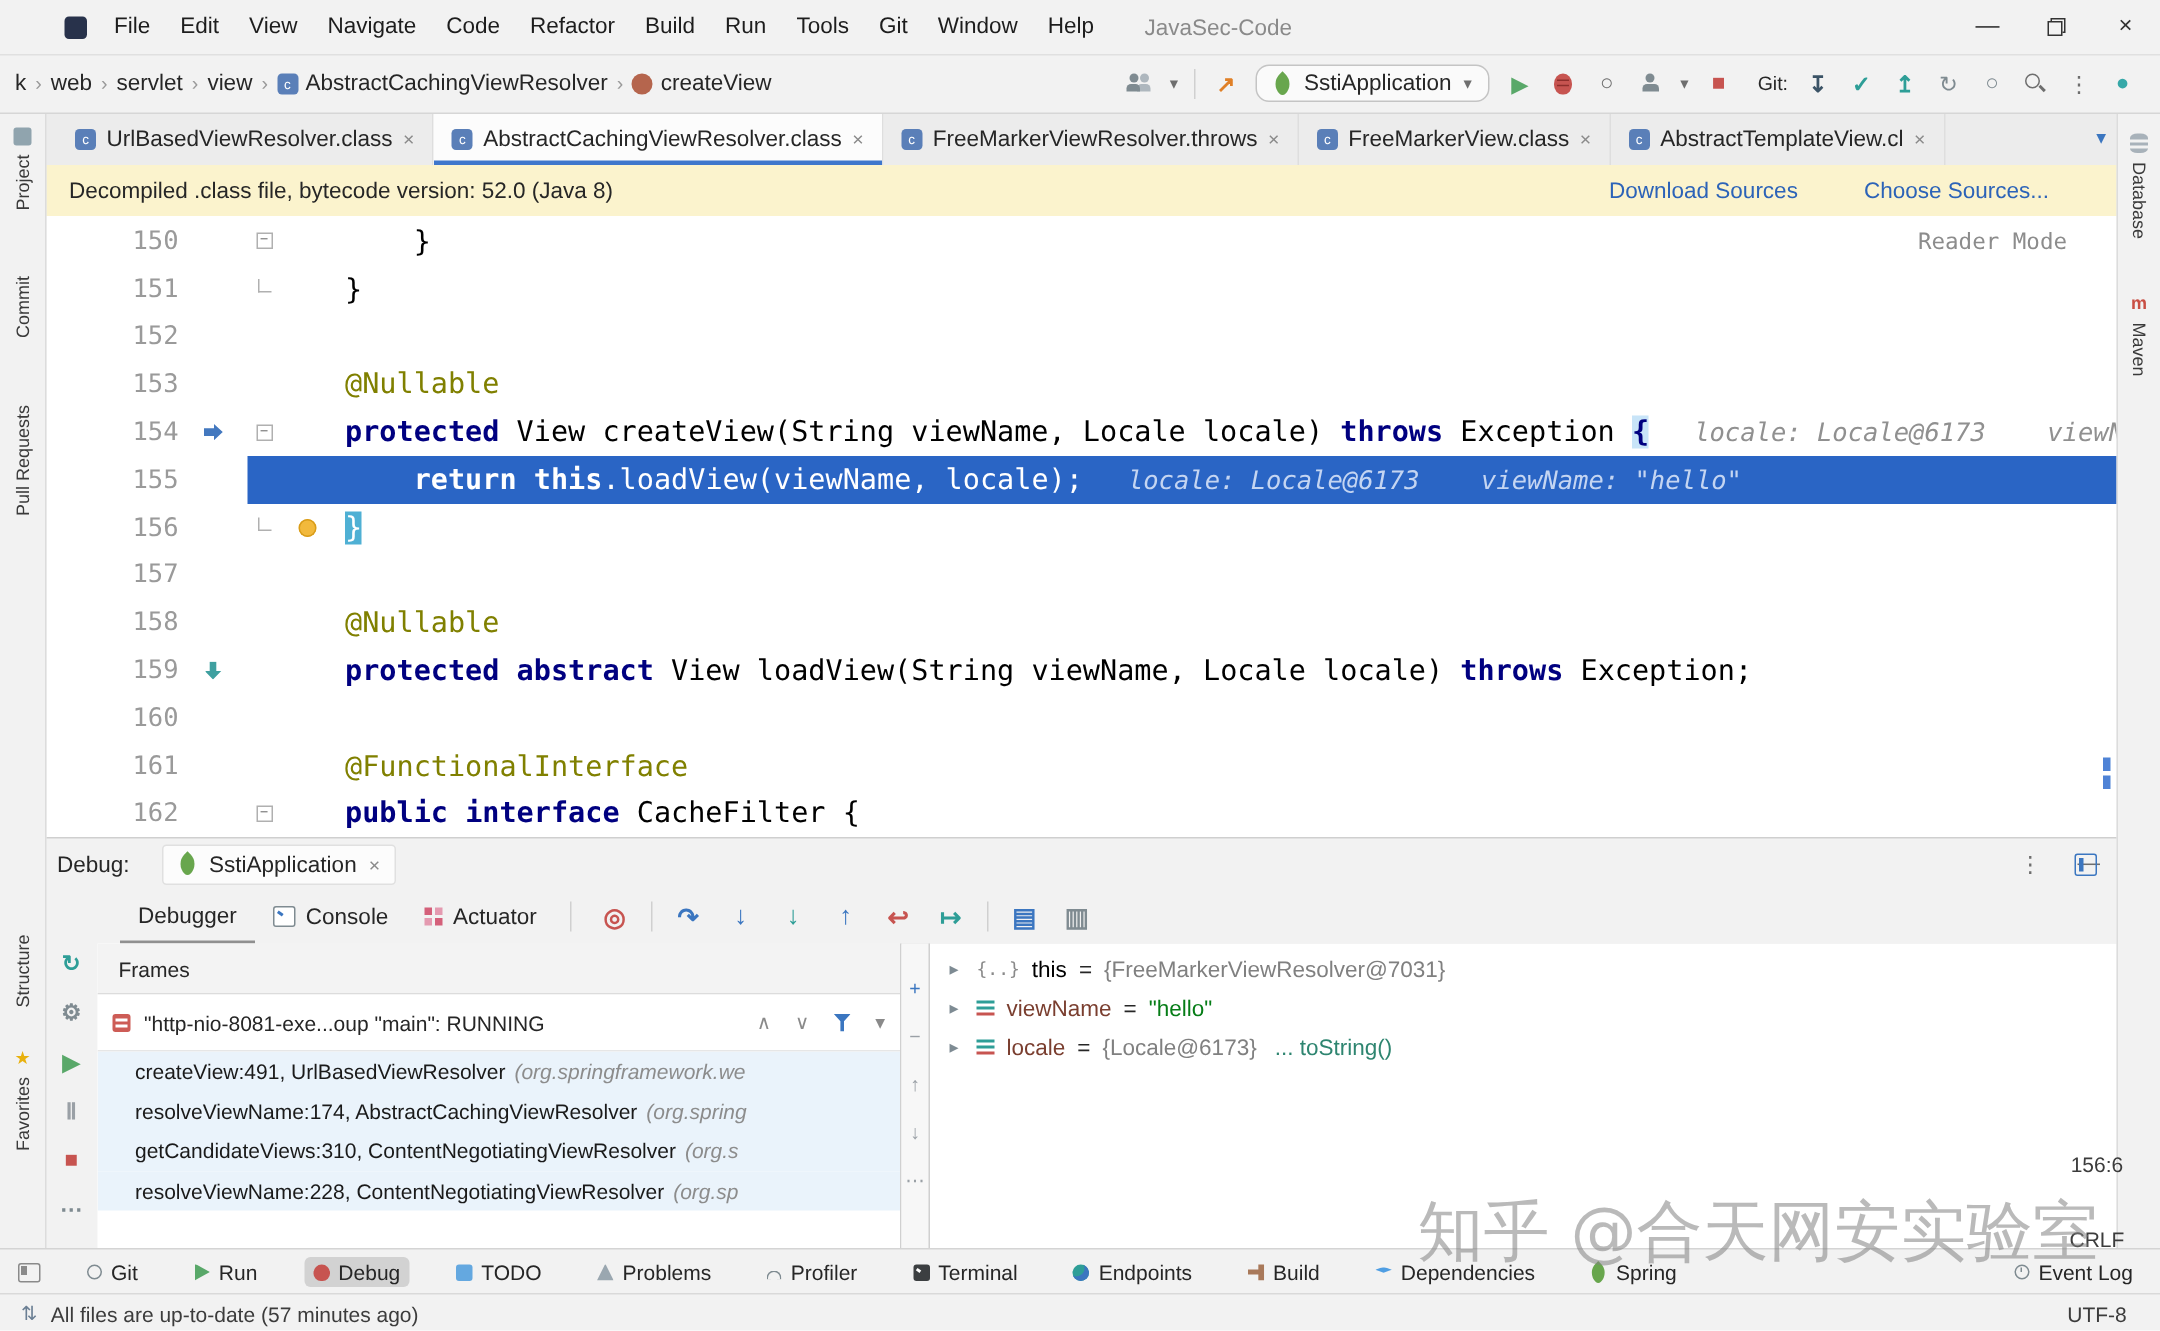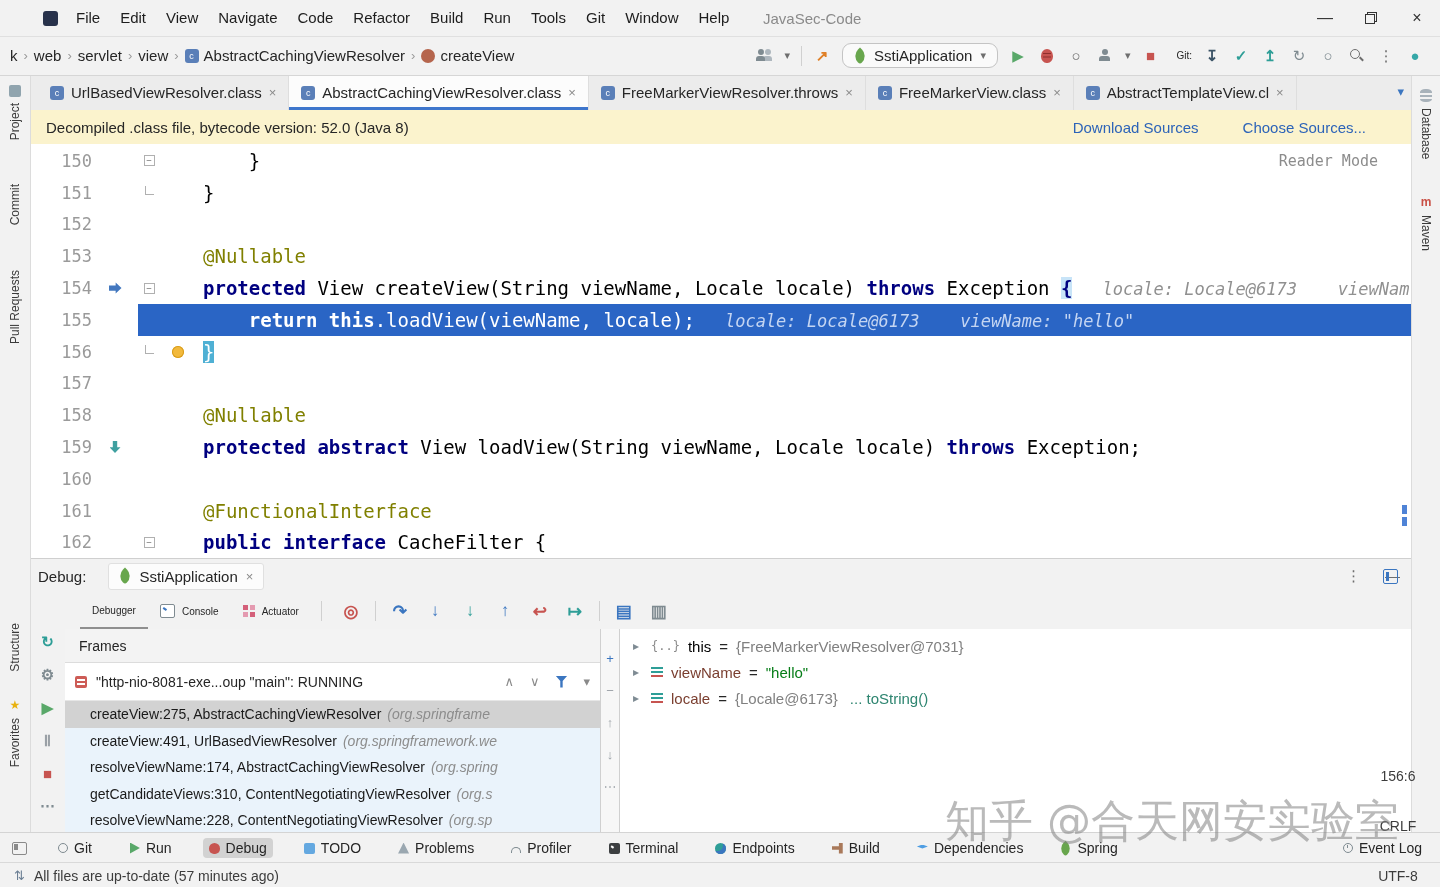--- a/index.html
+++ b/index.html
@@ -40,21 +40,21 @@
   .bug::before{content:"";position:absolute;left:2px;right:2px;top:4px;height:1.5px;background:#8e2f2c;box-shadow:0 3.5px 0 #8e2f2c;}
   .icon-people{width:17px;height:13px;position:relative;}
   .icon-people::before{content:"";position:absolute;left:2px;top:0;width:6px;height:6px;border-radius:50%;background:#7f8b91;box-shadow:7px 0 0 #aeb7be;}
   .icon-people::after{content:"";position:absolute;left:0;top:7px;width:9px;height:5px;border-radius:3px 3px 0 0;background:#7f8b91;box-shadow:7px 0 0 #aeb7be;}
   .icon-person{width:11px;height:13px;position:relative;}
   .icon-person::before{content:"";position:absolute;left:2.5px;top:0;width:6px;height:6px;border-radius:50%;background:#7f8b91;}
   .icon-person::after{content:"";position:absolute;left:0;top:7px;width:11px;height:5px;border-radius:3px 3px 0 0;background:#7f8b91;}
   .search-ic{width:14px;height:14px;position:relative;}
   .search-ic::before{content:"";position:absolute;left:0;top:0;width:8px;height:8px;border:1.6px solid #6e6e6e;border-radius:50%;}
   .search-ic::after{content:"";position:absolute;left:9px;top:9px;width:5px;height:1.8px;background:#6e6e6e;transform:rotate(45deg);}
-  .git-label{font-size:10px;color:#262626;margin-left:6px;}
+  .git-label{font-size:13px;color:#262626;margin-left:6px;}
 
   
   .lrail{position:absolute;left:0;top:75px;bottom:55px;width:30px;background:#f2f2f2;border-right:1px solid #dcdcdc;z-index:15;}
   .rrail{position:absolute;right:0;top:75px;bottom:55px;width:28px;background:#f2f2f2;border-left:1px solid #dcdcdc;z-index:15;}
   #lrail-top{display:flex;flex-direction:column;align-items:center;gap:44px;padding-top:10px;}
   #lrail-bottom{position:absolute;top:548px;left:0;right:0;display:flex;flex-direction:column;align-items:center;gap:26px;}
   .rail-item{display:flex;flex-direction:column;align-items:center;gap:6px;cursor:default;}
   .vtext-up{writing-mode:vertical-rl;transform:rotate(180deg);font-size:12px;color:#3a3a3a;}
   .vtext-down{writing-mode:vertical-rl;font-size:12px;color:#3a3a3a;}
   .proj-ic{width:12px;height:12px;background:#90a4ae;border-radius:2px;}
@@ -79,21 +79,21 @@
 
   
   .banner{position:absolute;left:0;right:0;top:35px;height:34px;background:#fbf3cd;display:flex;align-items:center;
           padding:0 46px 0 16px;font-size:15px;color:#262626;}
   .banner-actions{margin-left:auto;display:flex;gap:44px;}
   .banner-link{color:#2c63b8;font-size:15px;cursor:pointer;}
 
   
   .editor{position:absolute;left:0;right:0;top:69px;height:414px;background:#fff;overflow:hidden;
           font-family:"DejaVu Sans Mono",monospace;}
-  #editor-lines{position:absolute;left:0;top:1px;right:0;}
+  #editor-lines{position:absolute;left:0;top:1px;right:0;padding-left:27px;}
   .eline{display:flex;align-items:center;height:31.8px;position:relative;white-space:nowrap;}
   .eline>*{position:relative;z-index:1;}
   .eline.current::before{content:"";position:absolute;left:108px;right:0;top:0;bottom:0;background:#2a65c5;z-index:0;}
   .ln{width:62px;flex:none;text-align:right;color:#9a9a9a;font-size:17px;}
   .g1{width:46px;flex:none;display:flex;align-items:center;justify-content:center;}
   .fold{width:22px;flex:none;display:flex;align-items:center;justify-content:center;}
   .g2{width:40px;flex:none;display:flex;align-items:center;justify-content:flex-start;padding-left:12px;box-sizing:border-box;}
   .fold-minus::before{content:"−";width:9px;height:9px;border:1px solid #b0b0b0;background:#fff;color:#777;
                       font-size:9px;line-height:8px;text-align:center;display:block;}
   .fold-end::before{content:"";width:8px;height:8px;border-left:1px solid #b0b0b0;border-bottom:1px solid #b0b0b0;display:block;margin-top:-4px;}
@@ -115,21 +115,21 @@
 
   
   .dbg{position:absolute;left:0;right:0;top:483px;height:274px;background:#f2f2f2;border-top:1px solid #cfcfcf;}
   .dbg-header{height:34px;display:flex;align-items:center;padding-left:8px;font-size:15px;position:relative;}
   .dbg-title{color:#262626;}
   .dbg-session{display:flex;align-items:center;gap:8px;margin-left:22px;padding:4px 10px;background:#fcfcfc;
                border:1px solid #e0e0e0;border-radius:3px;}
   .dbg-session .x{color:#8a8a8a;font-size:13px;}
   .dbg-header-right{position:absolute;right:12px;display:flex;gap:24px;color:#6e6e6e;font-size:15px;}
   .dbg-toolbar{height:36px;display:flex;align-items:center;margin-left:50px;gap:10px;border-bottom:1px solid #dcdcdc;padding-right:44px;}
-  .dtab{display:flex;align-items:center;gap:7px;font-size:10px;color:#262626;padding:0 12px;height:36px;box-sizing:border-box;}
+  .dtab{display:flex;align-items:center;gap:7px;font-size:15px;color:#262626;padding:0 12px;height:36px;box-sizing:border-box;}
   .dtab.active{border-bottom:2px solid #8f8f8f;}
   .dticon{display:inline-block;}
   .icon-console{width:13px;height:12px;border:1px solid #7f8b91;border-radius:2px;background:#fff;position:relative;}
   .icon-console::before{content:"";position:absolute;left:2px;top:3px;width:4px;height:1.5px;background:#3b76c0;transform:rotate(35deg);}
   .icon-actuator{width:5px;height:5px;background:#d4607a;box-shadow:7px 0 0 #e49ab0,0 7px 0 #e49ab0,7px 7px 0 #d4607a;margin:-4px 7px 4px 0;}
   #step-icons{display:flex;align-items:center;gap:13px;margin-left:8px;}
   .sicon{font-size:17px;font-weight:bold;width:22px;text-align:center;}
   .layout-ic{position:absolute;right:14px;top:600px;width:13px;height:13px;border:1.5px solid #3b76c0;border-radius:2px;}
   .layout-ic::before{content:"";position:absolute;top:2px;bottom:2px;left:2px;width:3px;background:#3b76c0;}
   .dbg-body{position:absolute;left:0;right:0;top:70px;bottom:0;display:flex;}
@@ -530,24 +530,20 @@
             <span class="thread-ic"></span>
             <span class="thread-label">"http-nio-8081-exe...oup "main": RUNNING</span>
             <span class="thread-icons">
               <span>∧</span>
               <span>∨</span>
               <span class="funnel"></span>
               <span>▾</span>
             </span>
           </div>
           <div id="frames-list">
-              <div class="frame-row selected">
-                <span class="floc">createView:275, AbstractCachingViewResolver</span>
-                <span class="fpkg">(org.springframe</span>
-              </div>
               <div class="frame-row">
                 <span class="floc">createView:491, UrlBasedViewResolver</span>
                 <span class="fpkg">(org.springframework.we</span>
               </div>
               <div class="frame-row">
                 <span class="floc">resolveViewName:174, AbstractCachingViewResolver</span>
                 <span class="fpkg">(org.spring</span>
               </div>
               <div class="frame-row">
                 <span class="floc">getCandidateViews:310, ContentNegotiatingViewResolver</span>

